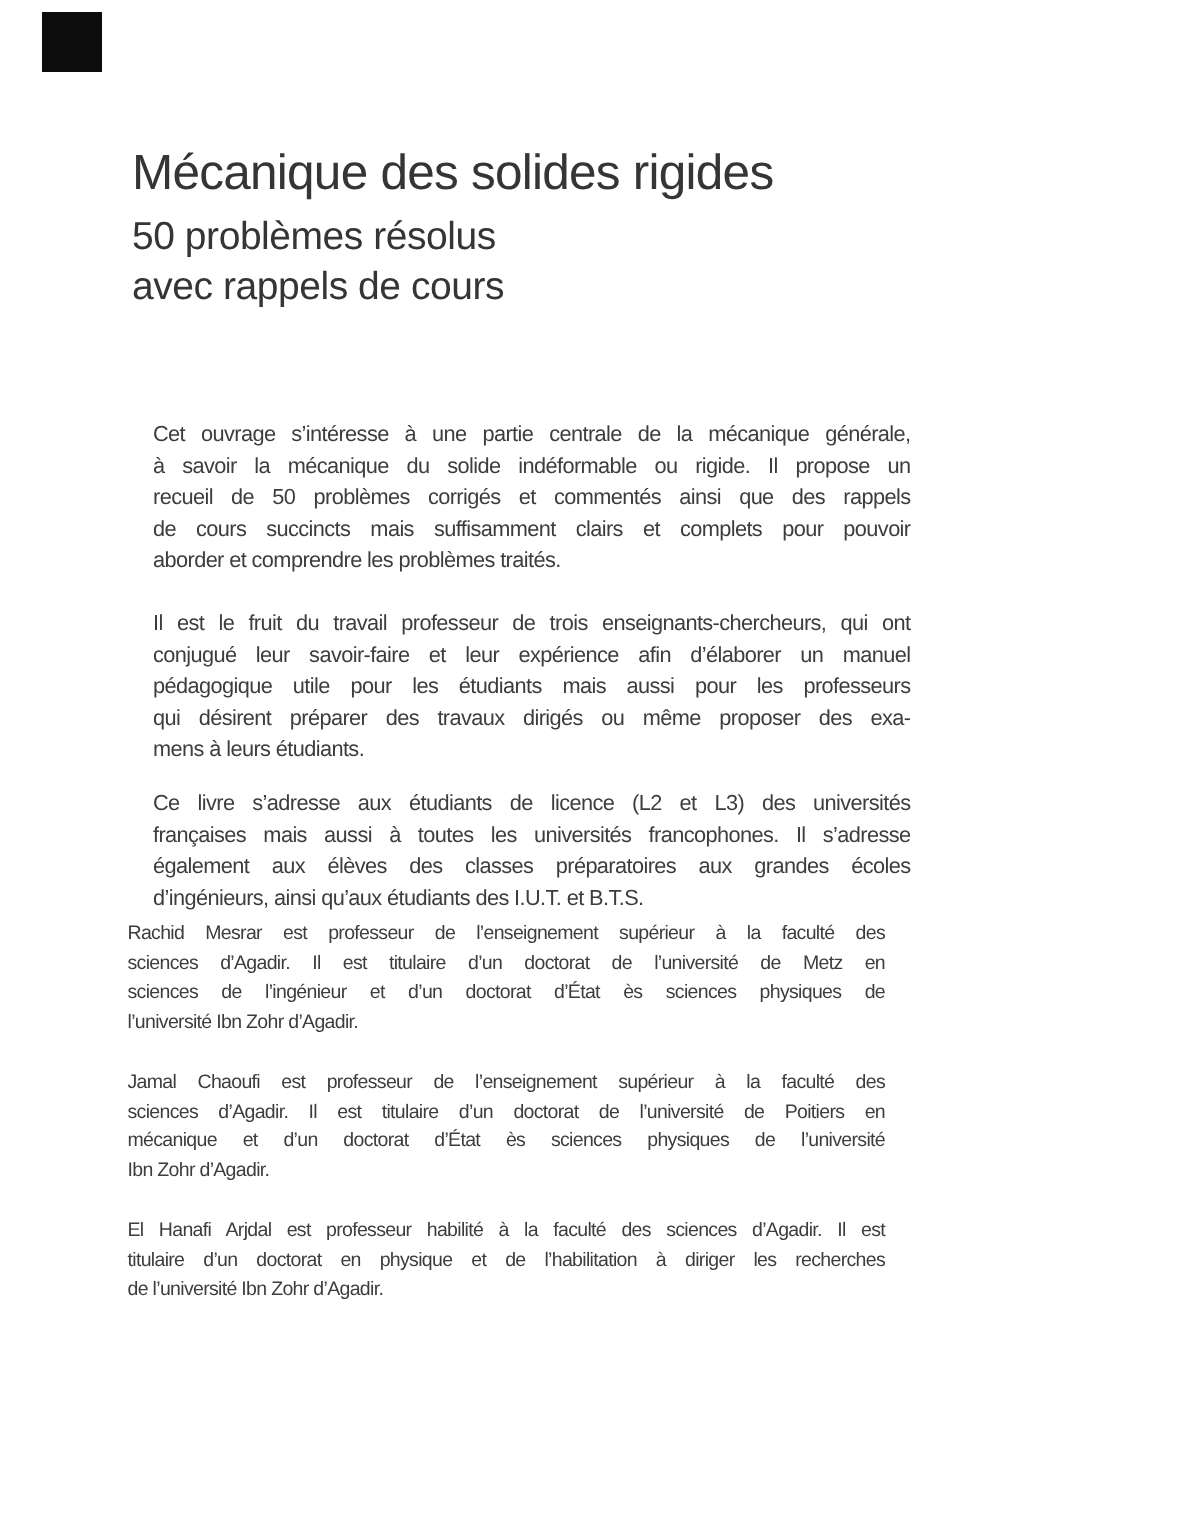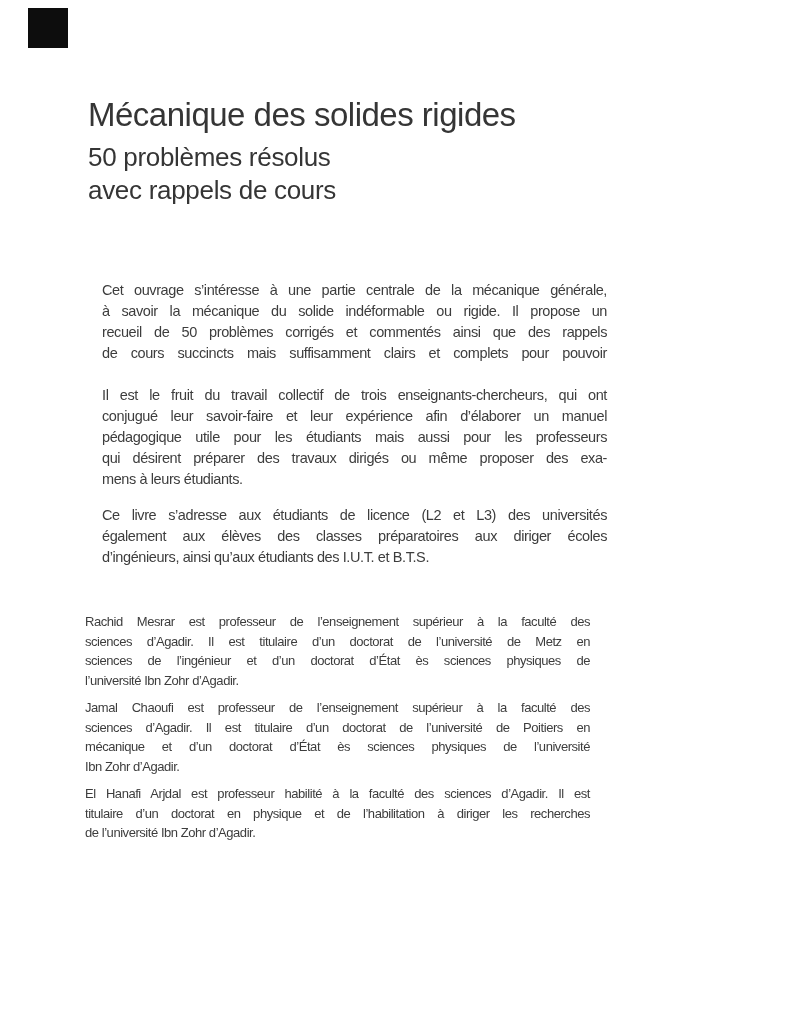--- a/index.html
+++ b/index.html
@@ -27,21 +27,21 @@
     font-size:14.5px;line-height:21px;letter-spacing:-0.4px;margin-top:23px;
   }
   .para{margin:0;}
   .para + .para{margin-top:21px;}
   .para.p3{margin-top:15px;}
   .bios{
     position:absolute;left:85px;top:612px;width:505px;
     font-size:13px;line-height:19.5px;letter-spacing:-0.45px;
   }
   .bio{margin:0;}
-  .bio + .bio{margin-top:8px;}
+  .bio + .bio{margin-top:21px;}
   .line{
     display:block;text-align:justify;text-align-last:justify;
     white-space:nowrap;overflow:visible;
   }
   .line.last{text-align-last:left;}
   .website{
     position:absolute;right:137px;top:907px;
     font-size:12px;font-weight:bold;letter-spacing:0.2px;
     color:var(--ink,#1f1f1f);white-space:nowrap;
   }
@@ -71,31 +71,33 @@
     <div>50 problèmes résolus</div>
     <div>avec rappels de cours</div>
   </div>
 
   <div class="desc">
     <p class="para p1">
       <span class="line">Cet ouvrage s’intéresse à une partie centrale de la mécanique générale,</span>
       <span class="line">à savoir la mécanique du solide indéformable ou rigide. Il propose un</span>
       <span class="line">recueil de 50 problèmes corrigés et commentés ainsi que des rappels</span>
       <span class="line">de cours succincts mais suffisamment clairs et complets pour pouvoir</span>
+      <span class="line last">aborder et comprendre les problèmes traités.</span>
     </p>
     <p class="para p2">
-      <span class="line">Il est le fruit du travail collectif de trois enseignants-chercheurs, qui ont</span>
+      <span class="line">Il est le fruit du travail professeur de trois enseignants-chercheurs, qui ont</span>
       <span class="line">conjugué leur savoir-faire et leur expérience afin d’élaborer un manuel</span>
       <span class="line">pédagogique utile pour les étudiants mais aussi pour les professeurs</span>
       <span class="line">qui désirent préparer des travaux dirigés ou même proposer des exa-</span>
       <span class="line last">mens à leurs étudiants.</span>
     </p>
     <p class="para p3">
       <span class="line">Ce livre s’adresse aux étudiants de licence (L2 et L3) des universités</span>
-      <span class="line">également aux élèves des classes préparatoires aux diriger écoles</span>
+      <span class="line">françaises mais aussi à toutes les universités francophones. Il s’adresse</span>
+      <span class="line">également aux élèves des classes préparatoires aux grandes écoles</span>
       <span class="line last">d’ingénieurs, ainsi qu’aux étudiants des I.U.T. et B.T.S.</span>
     </p>
   </div>
 
   <div class="bios">
     <p class="bio">
       <span class="line">Rachid Mesrar est professeur de l’enseignement supérieur à la faculté des</span>
       <span class="line">sciences d’Agadir. Il est titulaire d’un doctorat de l’université de Metz en</span>
       <span class="line">sciences de l’ingénieur et d’un doctorat d’État ès sciences physiques de</span>
       <span class="line last">l’université Ibn Zohr d’Agadir.</span>

